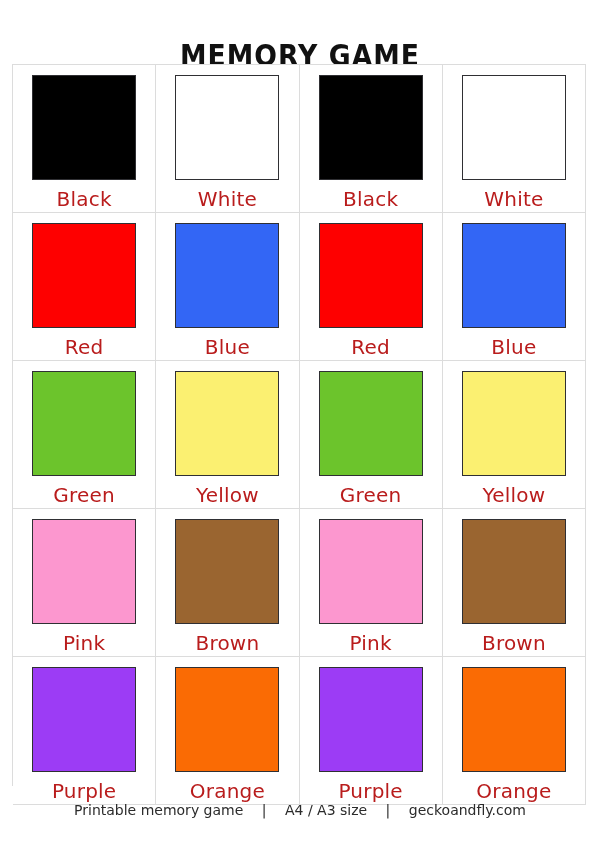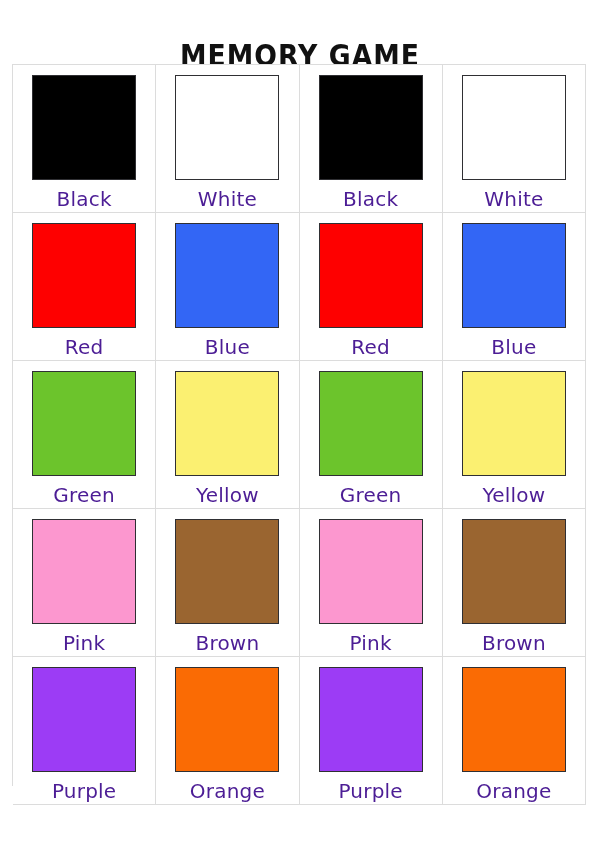--- a/index.html
+++ b/index.html
@@ -75,21 +75,21 @@
     box-sizing: border-box;
     border: 1.6px solid #2f2f33;
     flex: 0 0 auto;
   }
 
   .card-label {
     margin-top: 6px;
     font-family: "DejaVu Sans", sans-serif;
     font-size: 20px;
     line-height: 26px;
-    color: #4c1d95;
+    color: #b91c1c;
     letter-spacing: 0.2px;
     white-space: nowrap;
   }
 
   
   .footer {
     position: absolute;
     left: 0;
     top: 800px;
     width: 600px;
@@ -190,14 +190,21 @@
       <div class="card">
         <div class="swatch" style="background: rgb(156, 60, 245);"></div>
         <div class="card-label">Purple</div>
       </div>
       <div class="card">
         <div class="swatch" style="background: rgb(250, 107, 4);"></div>
         <div class="card-label">Orange</div>
       </div>
     </div>
 
+  <div class="footer">
+    <span class="seg">Printable memory game</span>
+    <span class="sep">|</span>
+    <span class="seg">A4 / A3 size</span>
+    <span class="sep">|</span>
+    <span class="seg">geckoandfly.com</span>
+  </div>
 
 </div>
 
 </body></html>

